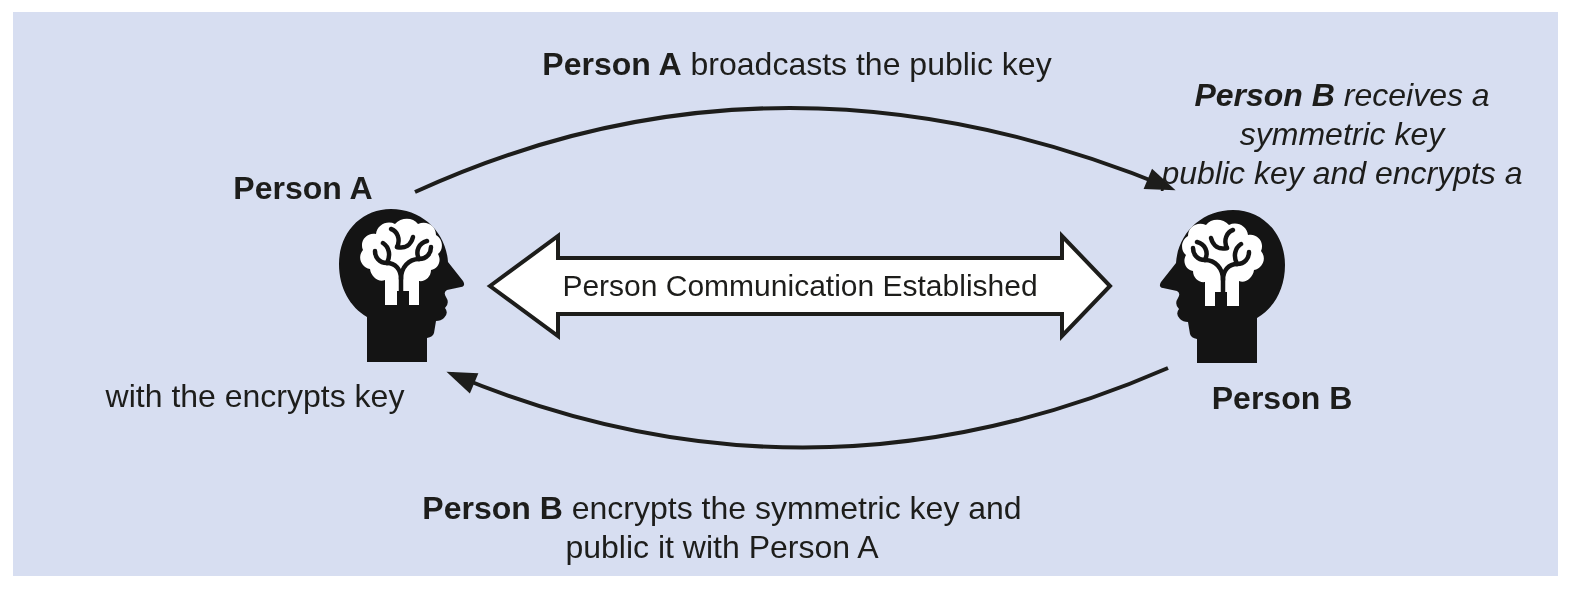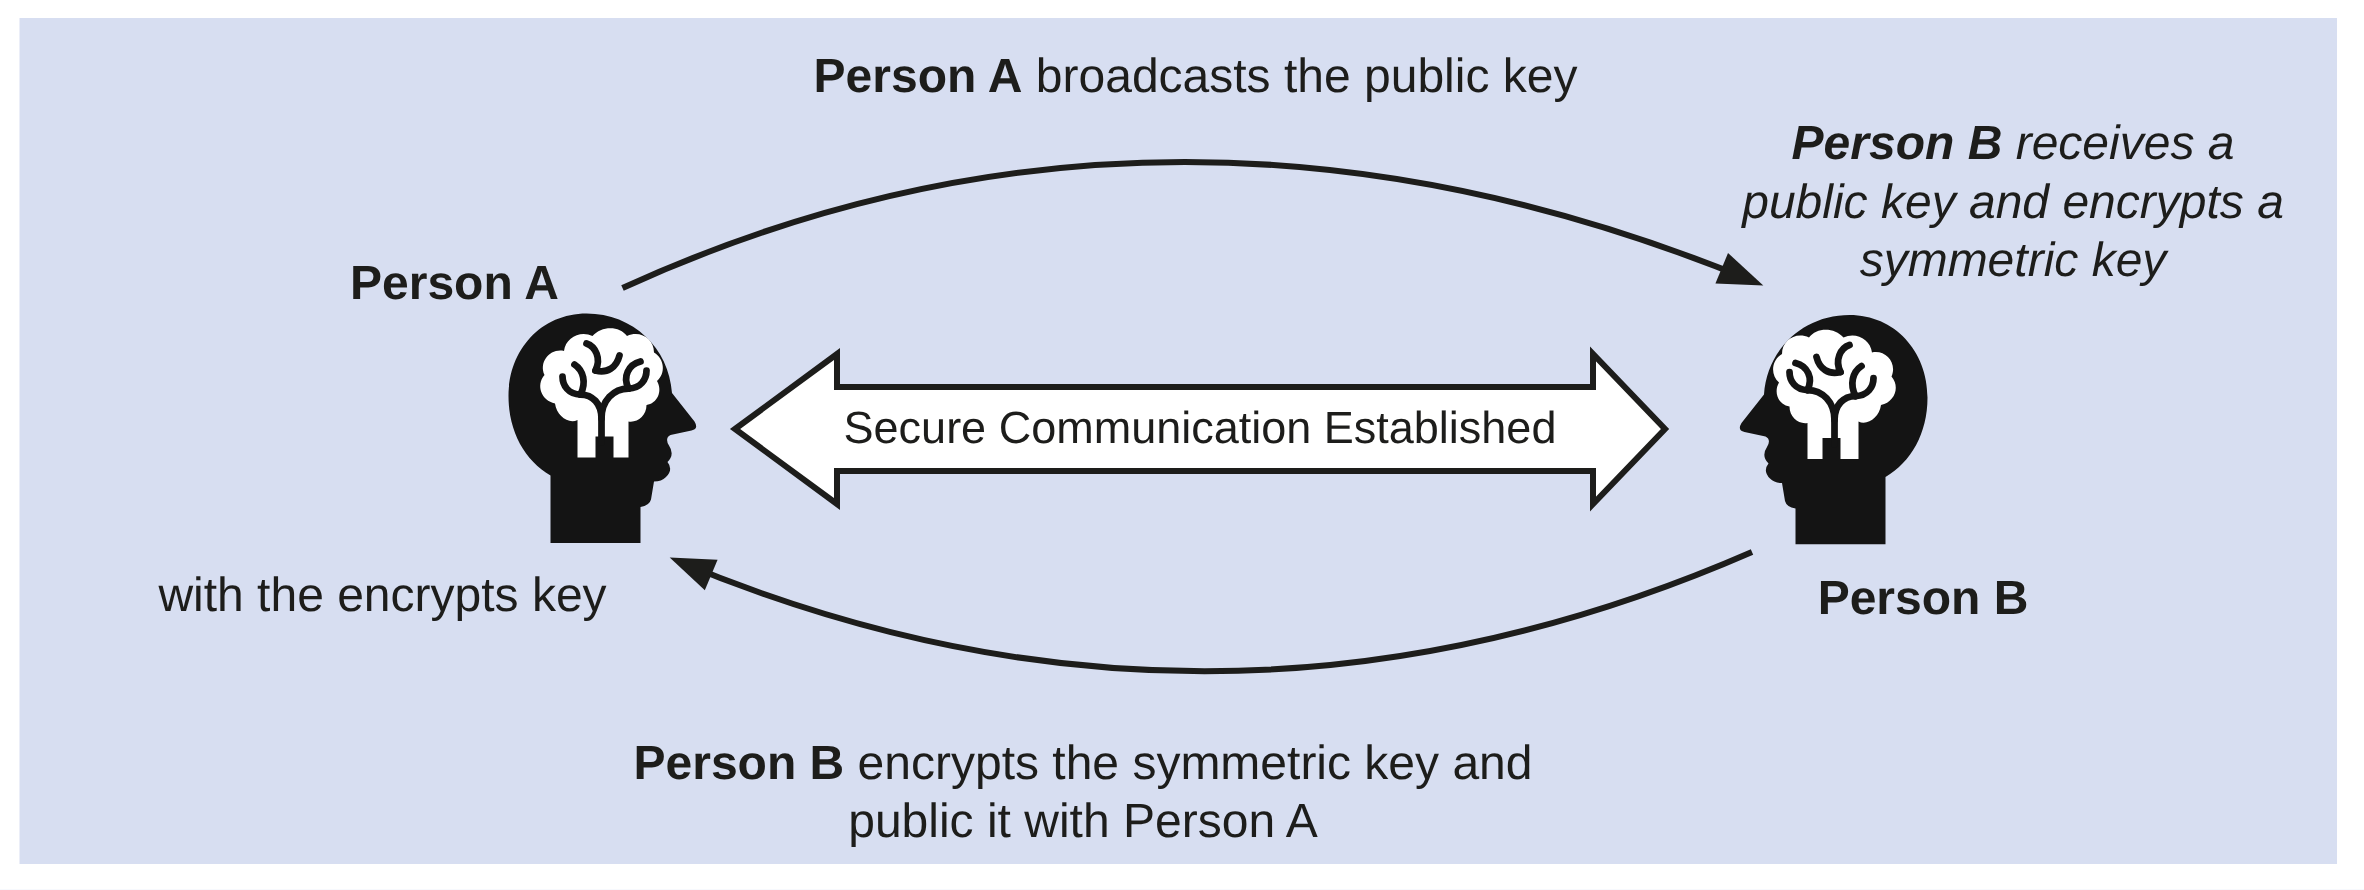--- a/index.html
+++ b/index.html
@@ -18,21 +18,21 @@
   }
   .caption b{font-weight:bold;}
   .node-label{
     position:absolute;font-size:32px;font-weight:bold;white-space:nowrap;
     transform:translateX(-50%);color:#1d1d1b;
   }
   .head{position:absolute;width:130px;height:155px;}
   .head svg{display:block;width:100%;height:100%;}
   .head-a{left:337px;top:207px;}
   .head-b{left:1157px;top:208px;transform:scaleX(-1);}
-  .top-caption{left:797px;top:31px;}
+  .top-caption{left:797px;top:45px;}
   .right-caption{left:1342px;top:76px;font-style:italic;}
   .label-a{left:303px;top:170px;}
   .label-b{left:1282px;top:380px;}
   .bottom-left-caption{left:255px;top:377px;}
   .bottom-center-caption{left:722px;top:489px;}
   .arrow-label{
     position:absolute;left:800px;top:286px;transform:translate(-50%,-50%);
     font-size:30px;white-space:nowrap;color:#1d1d1b;
   }
 </style>
@@ -83,32 +83,32 @@
   </div>
   <div class="head head-b">
     <svg viewBox="0 0 130 155">
       <use href="#head-brain"></use>
     </svg>
   </div>
 
   <div class="node-label label-a">Person A</div>
   <div class="node-label label-b">Person B</div>
 
-  <div class="arrow-label">Secure Communication Established</div>
+  <div class="arrow-label">Person Communication Established</div>
 
   <div class="caption top-caption">
     <b>Person A</b><span> broadcasts the public key</span>
   </div>
 
   <div class="caption right-caption">
     <div class="line">
       <b>Person B</b><span> receives a</span>
     </div>
+    <div class="line">symmetric key</div>
     <div class="line">public key and encrypts a</div>
-    <div class="line">symmetric key</div>
   </div>
 
   <div class="caption bottom-left-caption">
     <div class="line">with the encrypts key</div>
   </div>
 
   <div class="caption bottom-center-caption">
     <div class="line">
       <b>Person B</b><span> encrypts the symmetric key and</span>
     </div>

